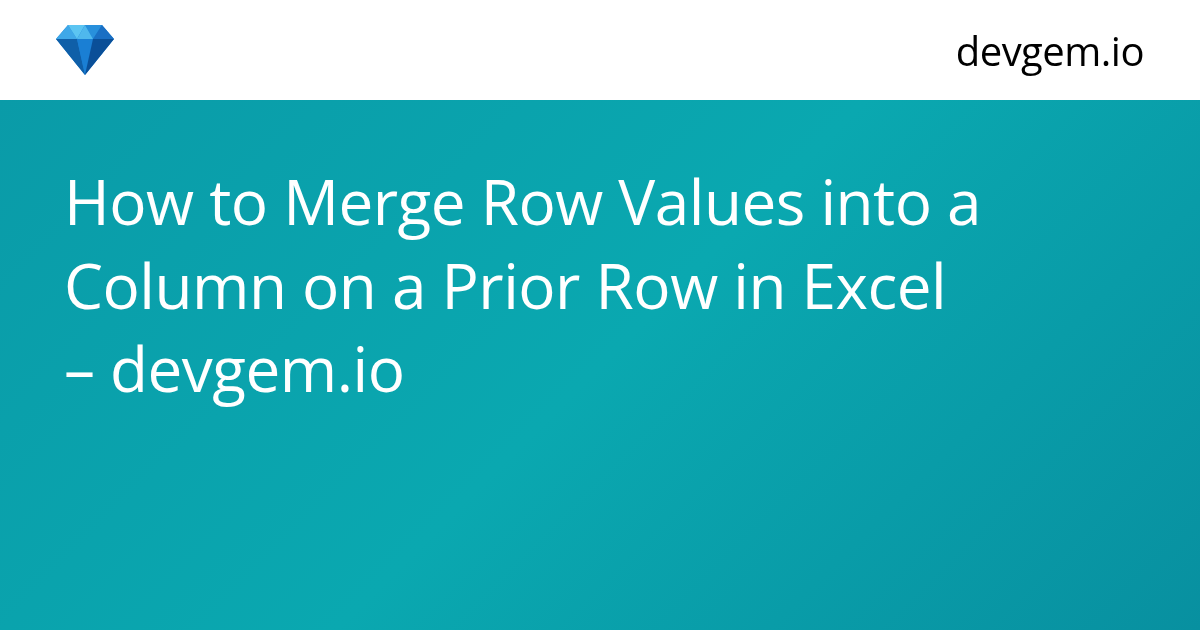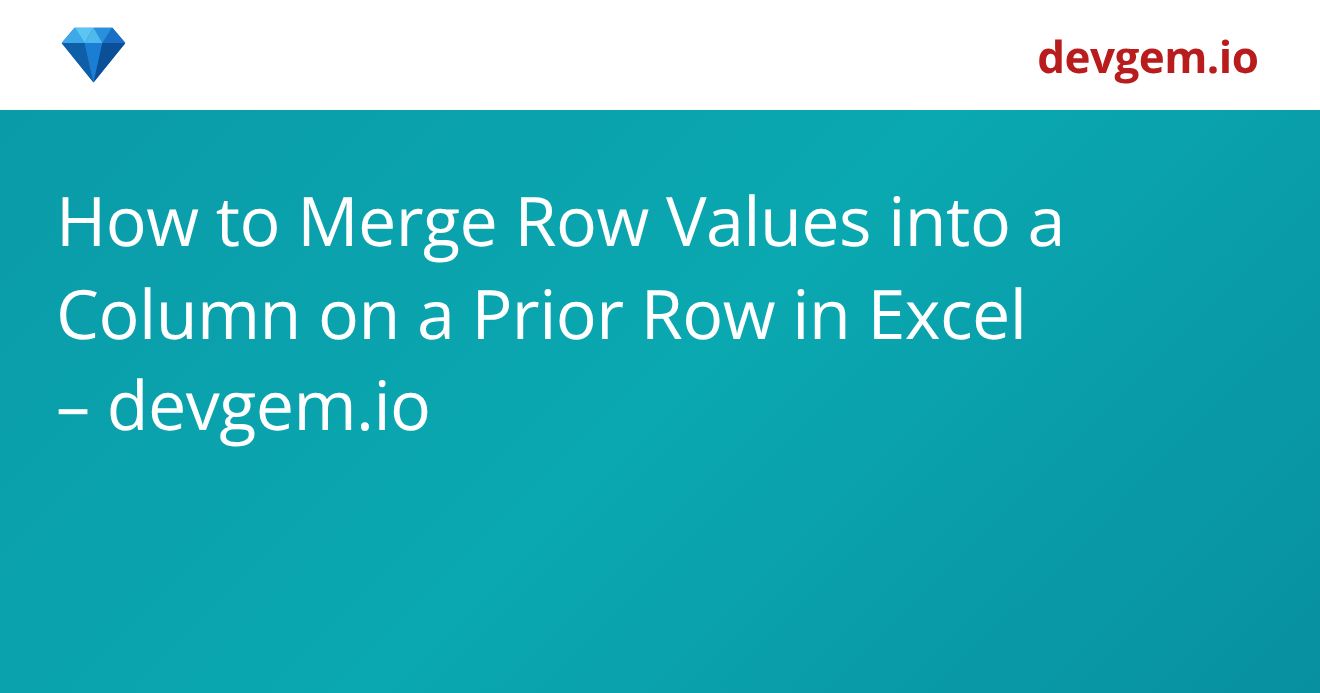--- a/index.html
+++ b/index.html
@@ -24,29 +24,29 @@
     }
     .logo-icon {
       width: 58px;
       height: 50px;
       display: flex;
       align-items: center;
       justify-content: center;
     }
     .brand-text {
       font-size: 40px;
-      font-weight: 700;
-      color: #b91c1c;
+      font-weight: 400;
+      color: #000000;
       letter-spacing: -0.5px;
     }
     .hero {
       width: 100%;
       height: 530px;
       background: linear-gradient(135deg, #0a9ba8 0%, #0aa8b0 50%, #0890a0 100%);
-      padding: 60px 51px;
+      padding: 60px 64px;
       display: flex;
       align-items: flex-start;
     }
     .hero-title {
       color: #ffffff;
       font-size: 62px;
       font-weight: 400;
       line-height: 1.35;
       max-width: 920px;
       letter-spacing: -0.5px;

